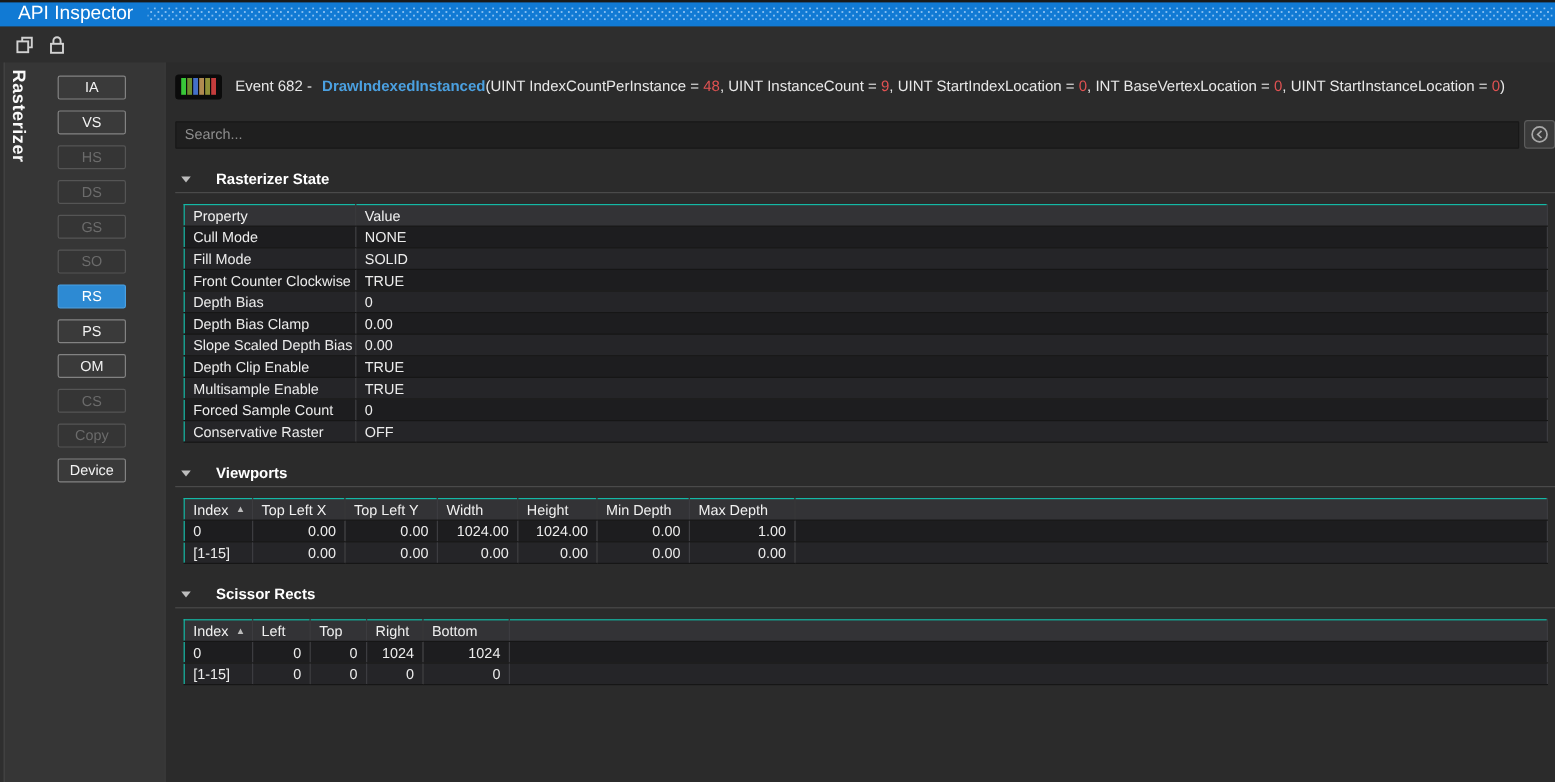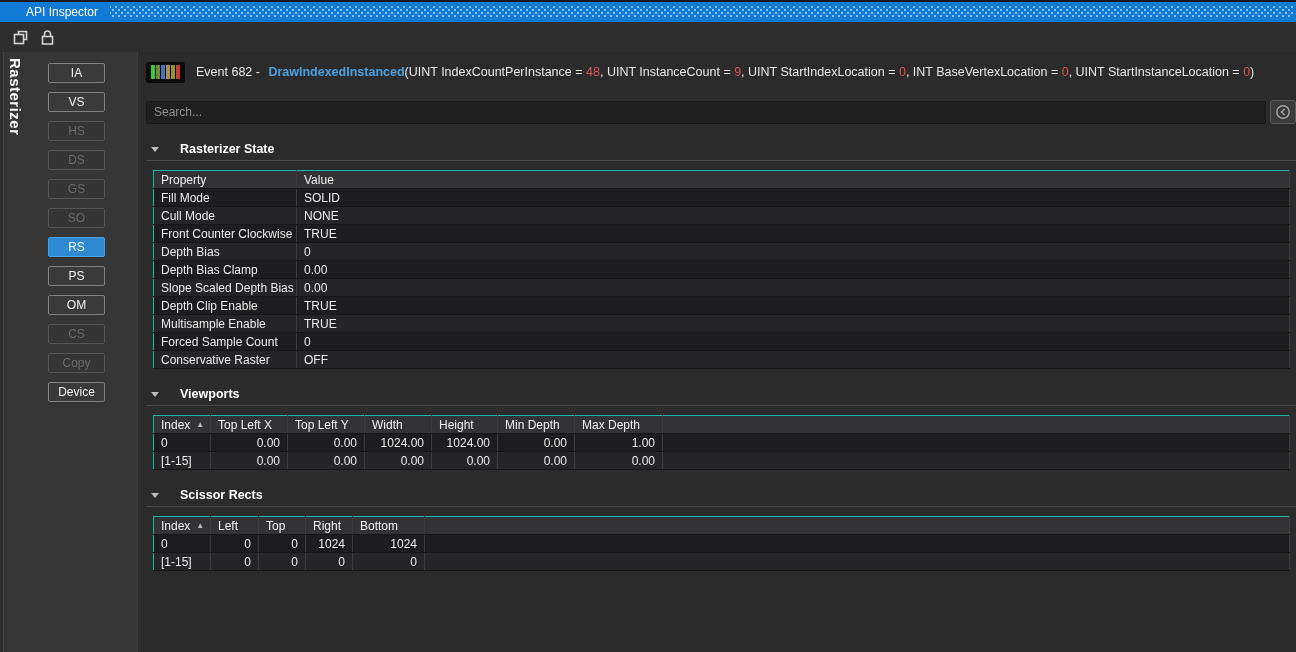--- a/index.html
+++ b/index.html
@@ -10,21 +10,21 @@
     font-family:"Liberation Sans", sans-serif; font-size:12px;
   }
 
   
   .titlebar {
     position:absolute; top:0; left:0; right:0; height:22px;
     background:var(--titlebar,#117ad4);
     border-top:2px solid #1a1a1a;
     display:flex; align-items:center;
   }
-  .titlebar-text { color:#ffffff; font-size:12px; padding:0 10px 0 26px; }
+  .titlebar-text { color:#ffffff; font-size:16px; padding:0 10px 0 15px; }
   .titlebar-pattern {
     flex:1; align-self:stretch; margin:4px 2px 4px 2px;
     background-image:
       radial-gradient(circle, rgba(150,200,245,.9) 0.9px, transparent 1.1px),
       radial-gradient(circle, rgba(150,200,245,.9) 0.9px, transparent 1.1px);
     background-size:6px 6px, 6px 6px;
     background-position:0 1px, 3px 4px;
   }
 
   
@@ -208,26 +208,26 @@
               </th>
               <th>
                 <span class="th-inner">
                   <span>Value</span>
                 </span>
               </th>
             </tr>
           </thead>
           <tbody>
             <tr>
+              <td>Cull Mode</td>
+              <td>NONE</td>
+            </tr>
+            <tr>
               <td>Fill Mode</td>
               <td>SOLID</td>
-            </tr>
-            <tr>
-              <td>Cull Mode</td>
-              <td>NONE</td>
             </tr>
             <tr>
               <td>Front Counter Clockwise</td>
               <td>TRUE</td>
             </tr>
             <tr>
               <td>Depth Bias</td>
               <td>0</td>
             </tr>
             <tr>

